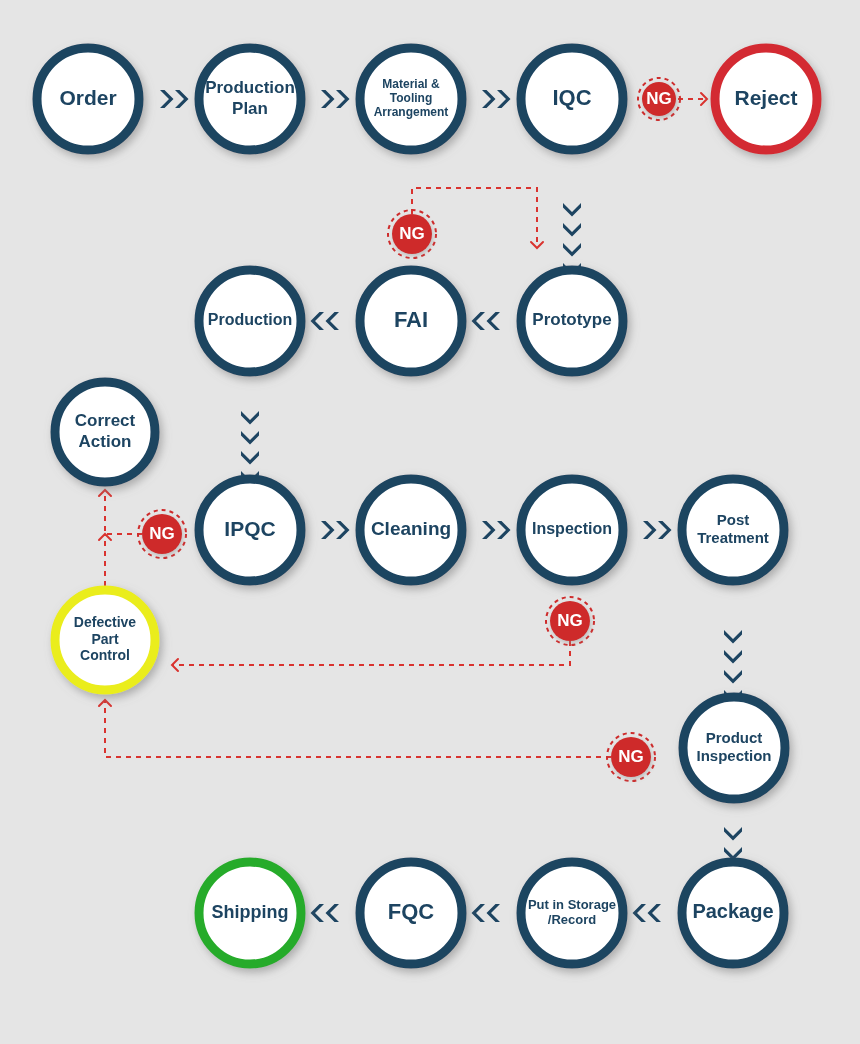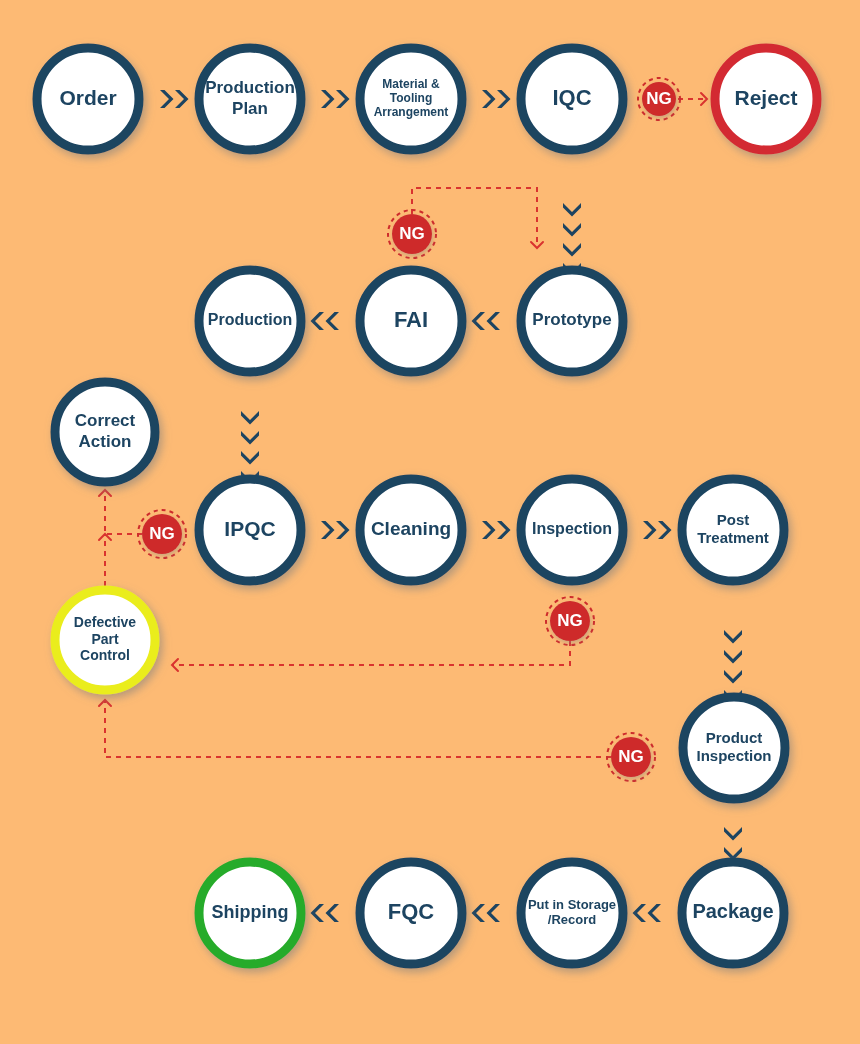--- a/index.html
+++ b/index.html
@@ -4,21 +4,21 @@
 <style>
   html, body {
     margin: 0;
     padding: 0;
     background: #ffffff;
   }
   #canvas {
     position: relative;
     width: 860px;
     height: 1044px;
-    background: #fdba74;
+    background: #e5e5e5;
     font-family: "Liberation Sans", sans-serif;
     overflow: hidden;
   }
   #flow-svg {
     position: absolute;
     inset: 0;
     width: 860px;
     height: 1044px;
   }
   .node-circle {

